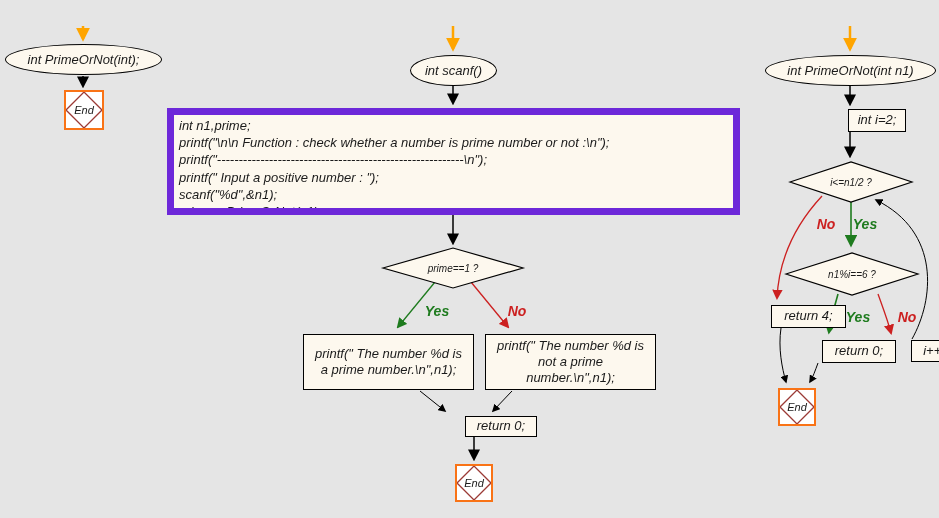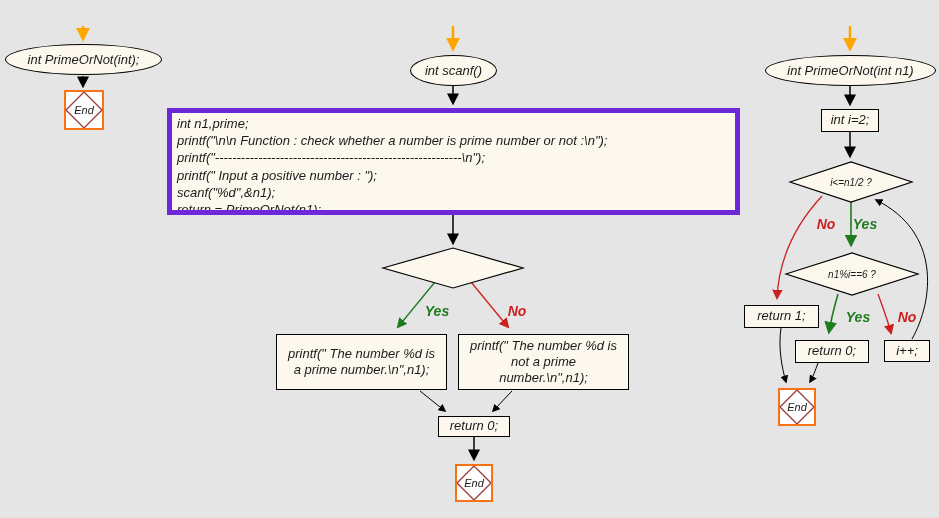--- a/index.html
+++ b/index.html
@@ -4,28 +4,28 @@
 <style>
   html,body{margin:0;padding:0;background:#ffffff;}
   #stage{
     position:relative;width:939px;height:518px;background:#e5e5e5;overflow:hidden;
     font-family:"Liberation Sans", sans-serif;color:#1a1a1a;font-style:italic;
   }
   #connectors{position:absolute;left:0;top:0;width:939px;height:518px;z-index:1;}
   .node{position:absolute;z-index:2;box-sizing:border-box;}
   .rect-box{
     background:#fdf8ee;border:1px solid #000;display:flex;align-items:center;justify-content:center;
-    font-size:13px;text-align:center;line-height:1.25;
+    font-size:13px;text-align:center;line-height:1.25;margin-left:27px;
   }
   .ellipse{
     background:#fdf8ee;border:1.5px solid #000;border-radius:50%;
     display:flex;align-items:center;justify-content:center;font-size:13px;white-space:nowrap;
   }
   .code-box{
-    background:#fdf8ee;border:5px solid #6d28d9;font-size:13px;line-height:17.2px;
+    background:#fdf8ee;border:7px solid #6d28d9;font-size:13px;line-height:17.2px;
     padding:2px 5px;white-space:nowrap;overflow:hidden;text-align:left;
   }
   .diamond-label{
     display:flex;align-items:center;justify-content:center;background:transparent;
     font-size:10px;white-space:nowrap;z-index:3;
   }
   .branch-label{
     position:absolute;transform:translate(-50%,-50%);font-size:14px;font-weight:bold;
     z-index:3;background:transparent;
   }
@@ -101,23 +101,24 @@
   <div class="node ellipse" style="left:410px;top:55px;width:87px;height:31px;">
     <span>int scanf()</span>
   </div>
 
   <div class="node code-box" style="left:167px;top:108px;width:573px;height:107px;">
     <div>int n1,prime;</div>
     <div>printf("\n\n Function : check whether a number is prime number or not :\n");</div>
     <div>printf("---------------------------------------------------------\n");</div>
     <div>printf(" Input a positive number : ");</div>
     <div>scanf("%d",&amp;n1);</div>
-    <div>return = PrimeOrNot(n1);</div>
+    <div>prime = PrimeOrNot(n1);</div>
   </div>
 
+  <div class="node diamond-label" style="left:383px;top:248px;width:140px;height:40px;">prime==1 ?</div>
 
   <span class="branch-label yes" style="left:437px;top:311px;">Yes</span>
   <span class="branch-label no" style="left:517px;top:311px;">No</span>
 
   <div class="node rect-box" style="left:276px;top:334px;width:171px;height:56px;padding:2px 6px;">printf(" The number %d is a prime number.\n",n1);</div>
   <div class="node rect-box" style="left:458px;top:334px;width:171px;height:56px;padding:2px 6px;">printf(" The number %d is not a prime number.\n",n1);</div>
 
   <div class="node rect-box" style="left:438px;top:416px;width:72px;height:21px;">return 0;</div>
 
   <div class="end-box" style="left:455px;top:464px;width:38px;height:38px;">
@@ -133,21 +134,21 @@
 
   <div class="node rect-box" style="left:821px;top:109px;width:58px;height:23px;">int i=2;</div>
 
   <div class="node diamond-label" style="left:790px;top:162px;width:122px;height:40px;">i&lt;=n1/2 ?</div>
 
   <span class="branch-label no" style="left:826px;top:224px;">No</span>
   <span class="branch-label yes" style="left:865px;top:224px;">Yes</span>
 
   <div class="node diamond-label" style="left:786px;top:253px;width:132px;height:42px;">n1%i==6 ?</div>
 
-  <div class="node rect-box" style="left:744px;top:305px;width:75px;height:23px;">return 1;</div>
+  <div class="node rect-box" style="left:744px;top:305px;width:75px;height:23px;">return 4;</div>
 
   <span class="branch-label yes" style="left:858px;top:317px;">Yes</span>
   <span class="branch-label no" style="left:907px;top:317px;">No</span>
 
   <div class="node rect-box" style="left:795px;top:340px;width:74px;height:23px;">return 0;</div>
 
   <div class="node rect-box" style="left:884px;top:340px;width:46px;height:22px;">i++;</div>
 
   <div class="end-box" style="left:778px;top:388px;width:38px;height:38px;">
     <svg width="34" height="34" viewBox="0 0 34 34">

